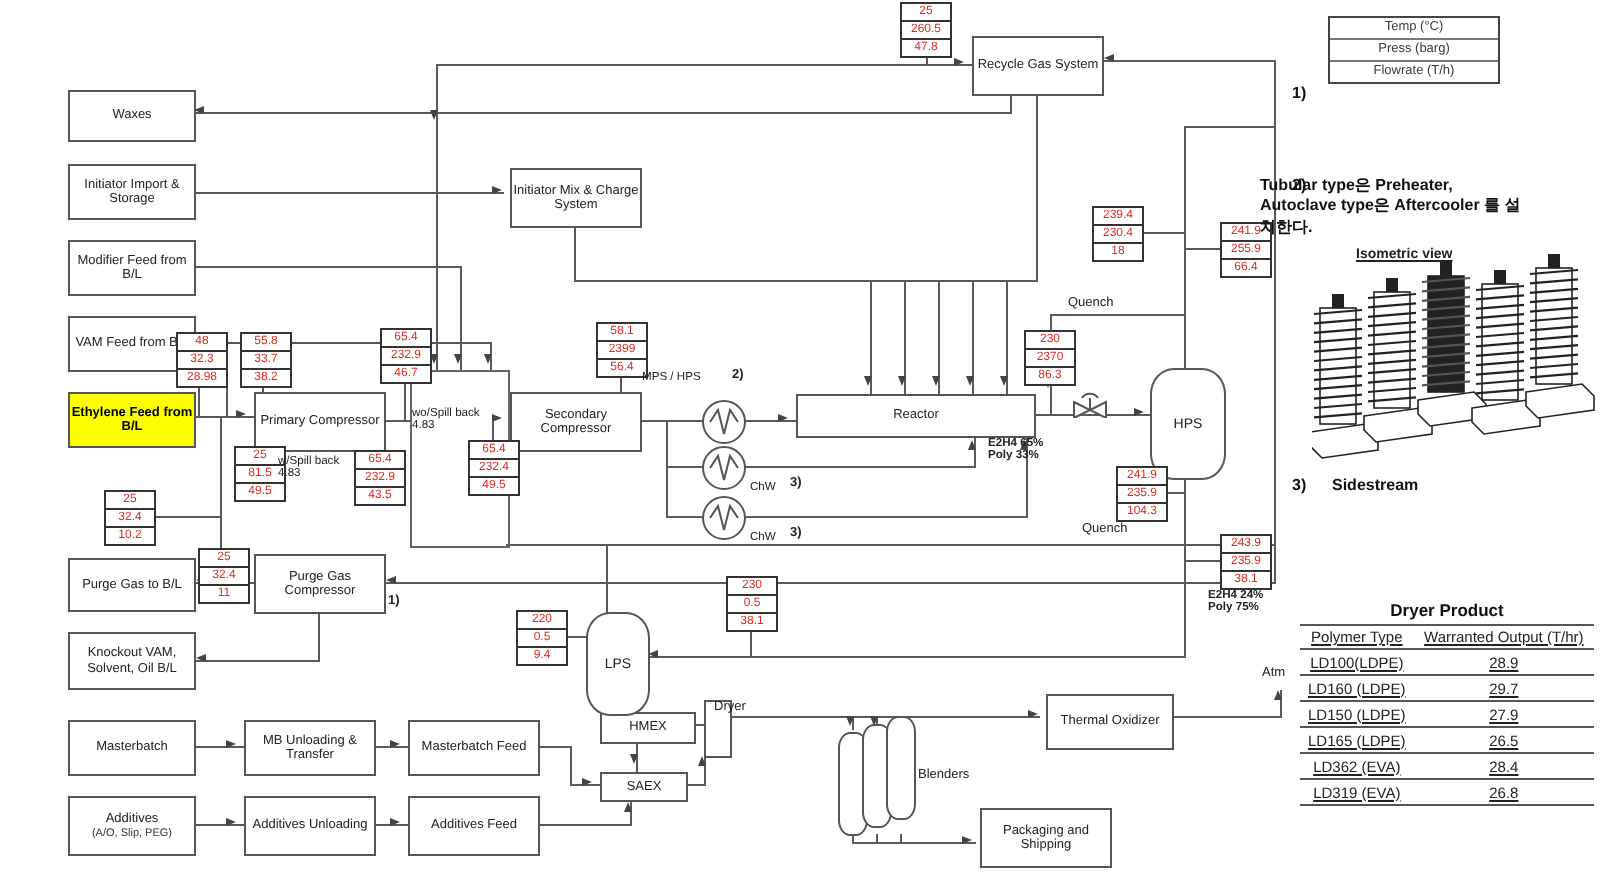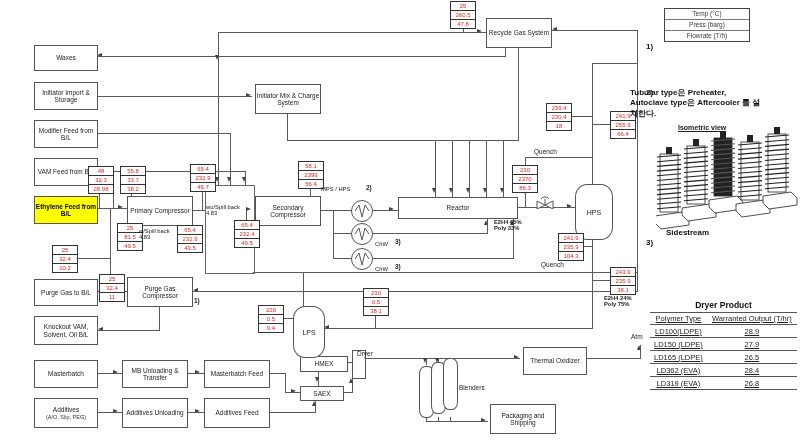--- a/index.html
+++ b/index.html
@@ -221,35 +221,39 @@
         <line x1="109" x2="133" y1="49.9" y2="47.9" stroke="#222" stroke-width="1.1"></line>
         <line x1="109" x2="133" y1="54.6" y2="52.6" stroke="#222" stroke-width="1.1"></line>
         <line x1="109" x2="133" y1="59.300000000000004" y2="57.300000000000004" stroke="#222" stroke-width="1.1"></line>
         <line x1="109" x2="133" y1="64" y2="62" stroke="#222" stroke-width="1.1"></line>
         <line x1="109" x2="133" y1="68.7" y2="66.7" stroke="#222" stroke-width="1.1"></line>
         <rect x="118" y="7" width="6" height="7" fill="#222"></rect>
         <path d="M107,76 l28,-4 l6,6 l0,7 l-28,4 l-6,-6 Z" fill="#fff" stroke="#222" stroke-width="0.8"></path>
       </g>
     </svg>
   <div class="notemark" style="left:646px;top:238px">3)</div>
-  <div class="note" style="left:666px;top:228px">Sidestream</div>
+  <div class="note" style="left:666px;top:238px">Sidestream</div>
 
   <div class="ftable">
     <div class="ftitle">Dryer Product</div>
     <table>
       <thead>
         <tr>
           <th>Polymer Type</th>
           <th>Warranted Output (T/hr)</th>
         </tr>
       </thead>
       <tbody id="ftable-body">
           <tr>
             <td>LD100(LDPE)</td>
             <td>28.9</td>
+          </tr>
+          <tr>
+            <td>LD160 (LDPE)</td>
+            <td>29.7</td>
           </tr>
           <tr>
             <td>LD150 (LDPE)</td>
             <td>27.9</td>
           </tr>
           <tr>
             <td>LD165 (LDPE)</td>
             <td>26.5</td>
           </tr>
           <tr>

